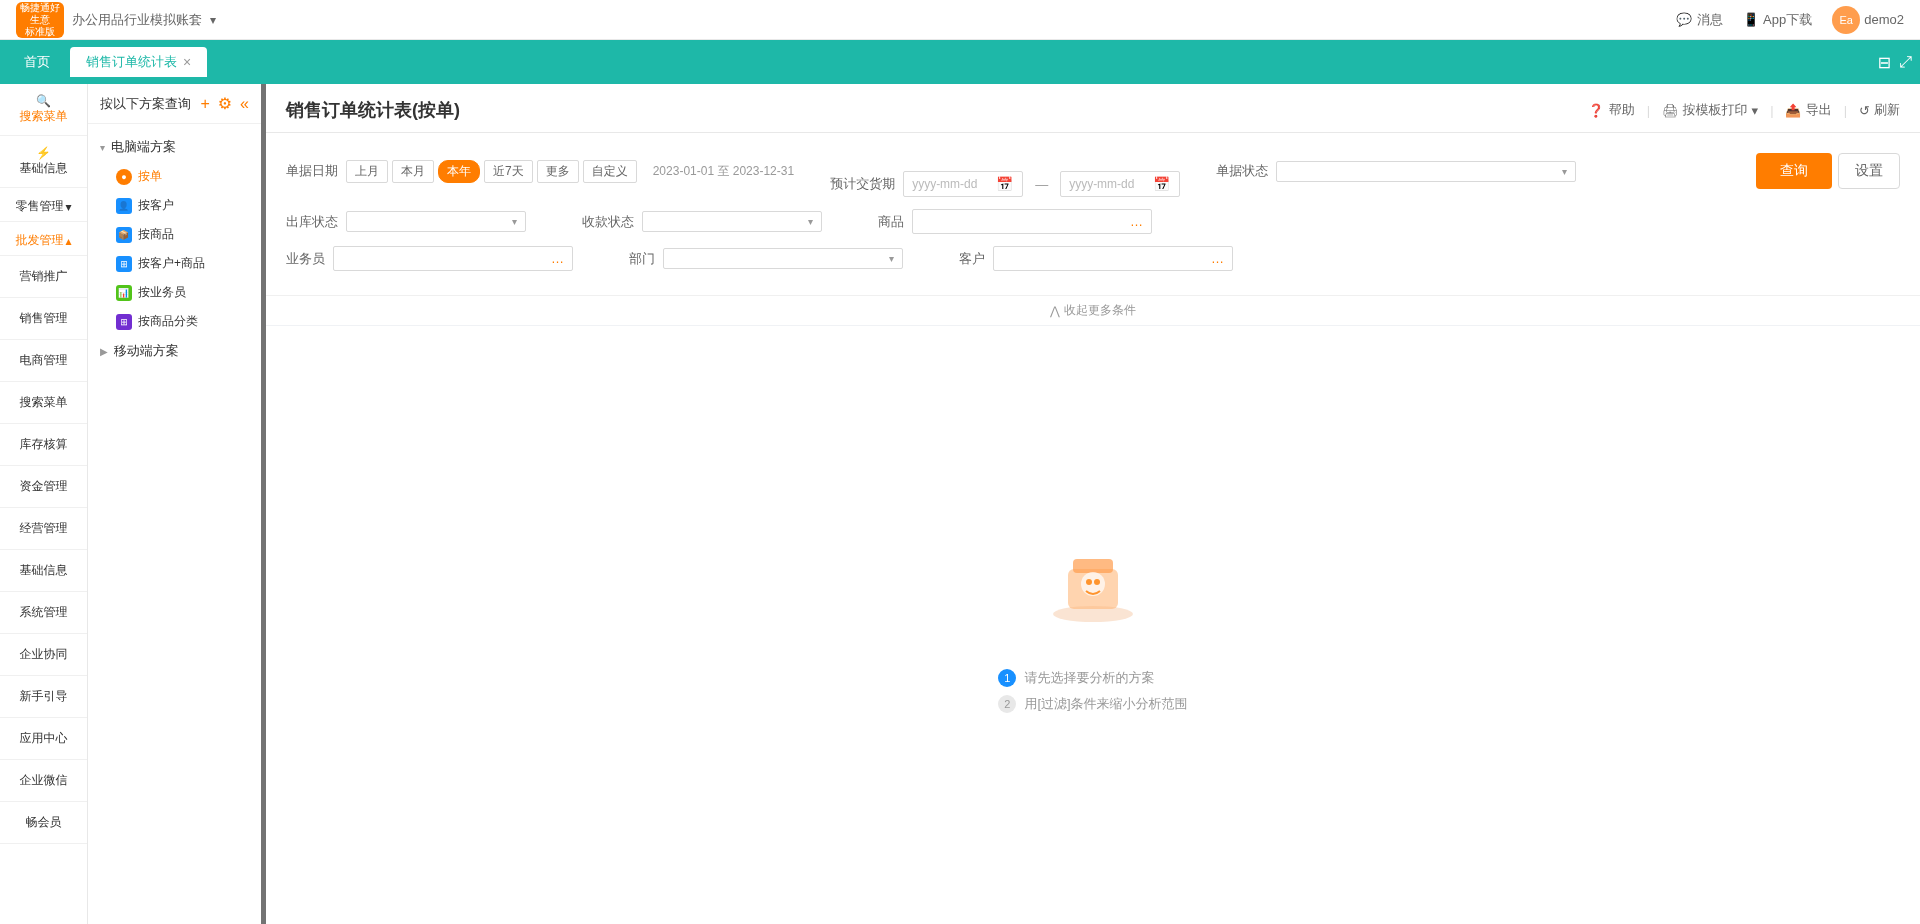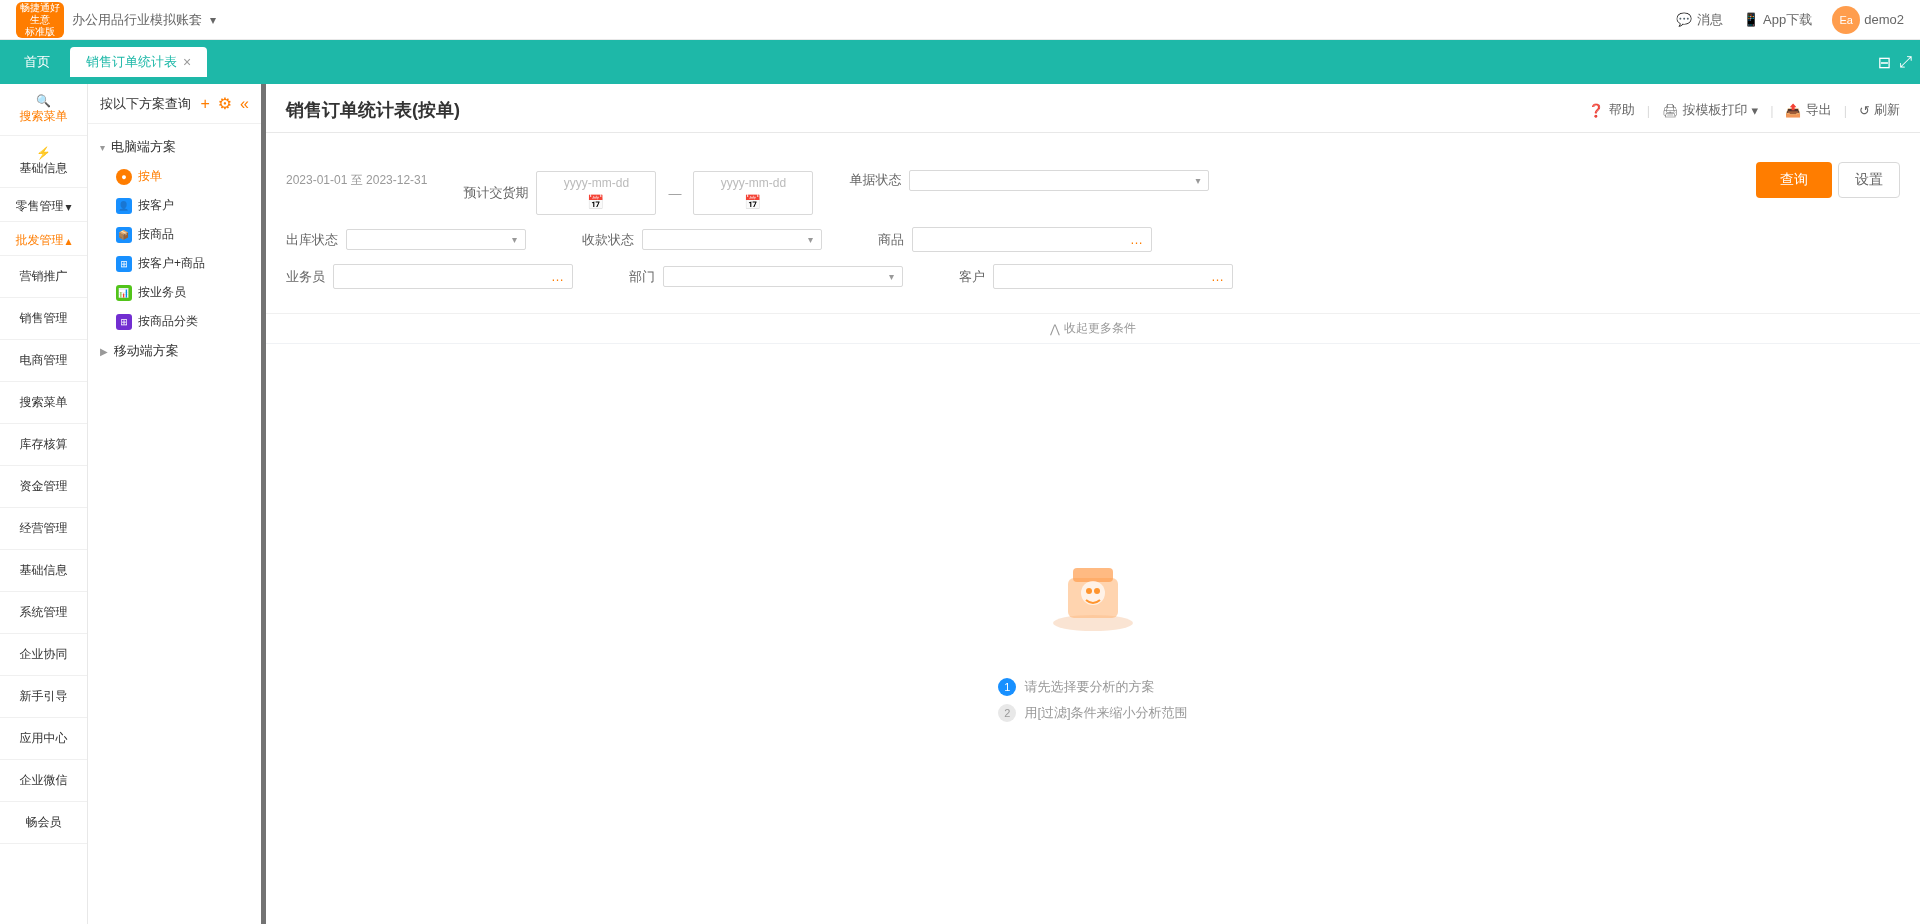--- a/index.html
+++ b/index.html
@@ -72,21 +72,21 @@
     .filter-row { display: flex; align-items: center; gap: 16px; margin-bottom: 12px; flex-wrap: wrap; }
     .filter-label { color: #666; font-size: 13px; white-space: nowrap; }
     .date-shortcuts { display: flex; gap: 4px; align-items: center; }
     .date-btn { padding: 2px 8px; border: 1px solid #d9d9d9; border-radius: 2px; color: #666; font-size: 12px; cursor: pointer; background: white; }
     .date-btn.active { background: #ff7d00; color: white; border-color: #ff7d00; border-radius: 10px; }
     .date-range { display: flex; align-items: center; gap: 4px; color: #999; font-size: 12px; }
     .filter-input { border: 1px solid #d9d9d9; border-radius: 2px; padding: 4px 8px; font-size: 13px; color: #333; background: white; cursor: pointer; display: flex; align-items: center; justify-content: space-between; gap: 4px; }
     .filter-select { min-width: 180px; }
     .filter-select-wide { min-width: 260px; }
     .filter-group { display: flex; align-items: center; gap: 8px; }
-    .date-input { border: 1px solid #d9d9d9; border-radius: 2px; padding: 4px 8px; font-size: 13px; color: #bbb; background: white; min-width: 120px; display: flex; align-items: center; justify-content: space-between; gap: 4px; flex-direction: column; }
+    .date-input { border: 1px solid #d9d9d9; border-radius: 2px; padding: 4px 8px; font-size: 13px; color: #bbb; background: white; min-width: 120px; display: flex; align-items: center; justify-content: space-between; gap: 4px; }
     .cal-icon { color: #ff7d00; font-size: 14px; }
     .more-dots { color: #ff7d00; font-size: 13px; cursor: pointer; }
     .status-select { min-width: 300px; display: flex; align-items: center; justify-content: space-between; border: 1px solid #d9d9d9; border-radius: 2px; padding: 4px 8px; background: white; }
     .caret-icon { color: #999; font-size: 10px; }
 
     
     .query-btn { background: #ff7d00; color: white; border: none; border-radius: 4px; padding: 8px 24px; font-size: 14px; cursor: pointer; }
     .setting-btn { background: white; color: #666; border: 1px solid #d9d9d9; border-radius: 4px; padding: 8px 16px; font-size: 14px; cursor: pointer; }
 
     
@@ -281,20 +281,31 @@
               <span>↺</span>
               <span>刷新</span>
             </div>
           </div>
         </div>
       </div>
 
       <div class="filter-section">
         <div class="filter-row">
 
+          <div class="filter-group">
+            <span class="filter-label">单据日期</span>
+            <div class="date-shortcuts">
+              <button class="date-btn">上月</button>
+              <button class="date-btn">本月</button>
+              <button class="date-btn active">本年</button>
+              <button class="date-btn">近7天</button>
+              <button class="date-btn">更多</button>
+              <button class="date-btn">自定义</button>
+            </div>
+          </div>
           <div class="date-range">
             <span>2023-01-01 至 2023-12-31</span>
           </div>
 
           <div class="filter-group" style="margin-left:20px;margin-top:26px;">
             <span class="filter-label">预计交货期</span>
             <div class="date-input">
               <span style="color:#bbb; font-size:12px;">yyyy-mm-dd</span>
               <span class="cal-icon">📅</span>
             </div>

